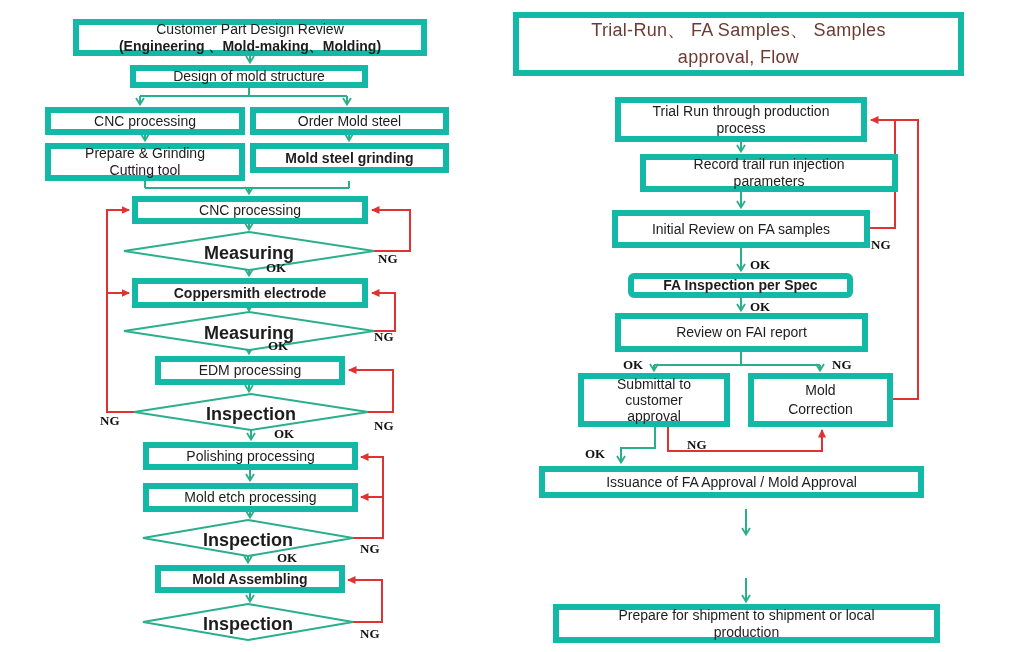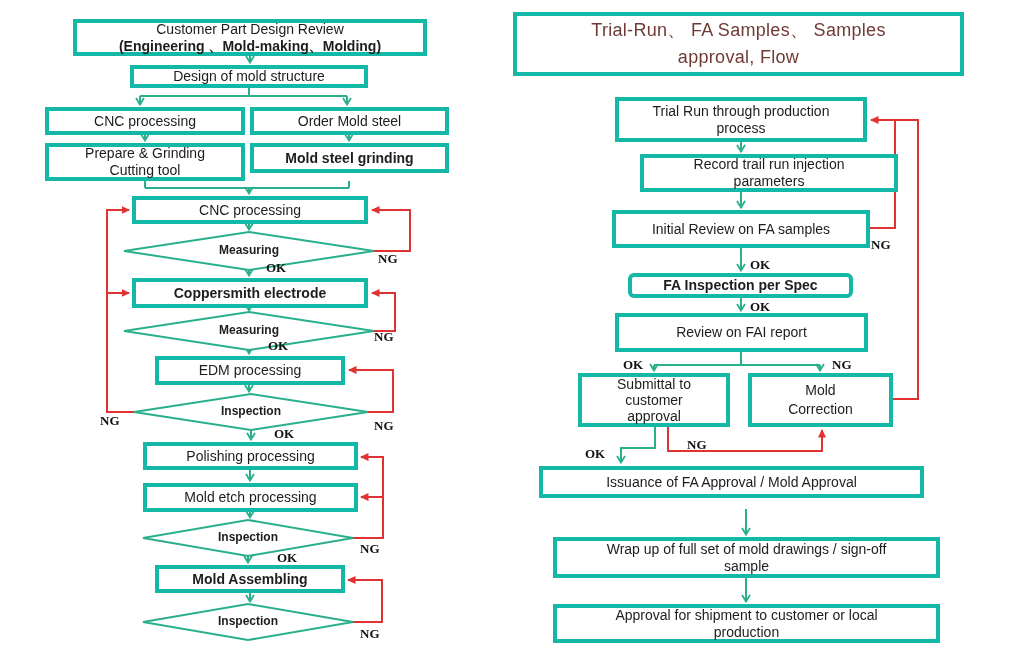--- a/index.html
+++ b/index.html
@@ -3,34 +3,34 @@
 <meta charset="utf-8">
 <style>
   html,body { margin:0; padding:0; background:#ffffff; }
   .canvas {
     position:relative; width:1024px; height:652px; background:#ffffff;
     font-family:"Liberation Sans", sans-serif; overflow:hidden;
   }
   svg.wires { position:absolute; left:0; top:0; }
   .box {
     position:absolute; box-sizing:border-box;
-    border:4px solid #14b8a6; background:#ffffff;
+    border:6px solid #14b8a6; background:#ffffff;
     display:flex; align-items:center; justify-content:center;
     text-align:center; color:#1d1d1d;
     font-size:14px; line-height:17px; white-space:pre-line;
   }
   .bold { font-weight:bold; }
   .two-line { flex-direction:column; }
   .two-line span { display:block; }
   .rtitle {
     color:#6e3a33; font-size:18px; line-height:27px; letter-spacing:0.3px;
   }
   .dlabel {
     position:absolute; width:124px; text-align:center;
-    font-size:12px; font-weight:bold; color:#1d1d1d; white-space:nowrap;
+    font-size:18px; font-weight:bold; color:#1d1d1d; white-space:nowrap;
   }
   .tag {
     position:absolute; font-family:"Liberation Serif", serif;
     font-weight:bold; font-size:13px; color:#111111; white-space:nowrap;
   }
 </style>
 </head>
 <body>
 
 <div class="canvas">
@@ -144,23 +144,21 @@
 parameters</div>
   <div class="box" style="left:612px;top:210px;width:258px;height:38px;">Initial Review on FA samples</div>
   <div class="box bold" style="left:628px;top:273px;width:225px;height:25px;border-radius:6px;">FA Inspection per Spec</div>
   <div class="box" style="left:615px;top:313px;width:253px;height:39px;">Review on FAI report</div>
   <div class="box" style="left:578px;top:373px;width:152px;height:54px;line-height:16px;">Submittal to
 customer
 approval</div>
   <div class="box" style="left:748px;top:373px;width:145px;height:54px;line-height:19px;">Mold
 Correction</div>
   <div class="box" style="left:527px;top:466px;width:385px;height:32px;margin-left:12px;">Issuance of FA Approval / Mold Approval</div>
-  <div class="box" style="left:553px;top:537px;width:387px;height:41px;">Wrap up of full set of mold drawings / sign-off
-sample</div>
-  <div class="box" style="left:553px;top:604px;width:387px;height:39px;">Approval for shipment to customer or local
+  <div class="box" style="left:553px;top:604px;width:387px;height:39px;">Prepare for shipment to shipment or local
 production</div>
 
   <div class="tag" style="left:871px;top:237px;">NG</div>
   <div class="tag" style="left:750px;top:257px;">OK</div>
   <div class="tag" style="left:750px;top:299px;">OK</div>
   <div class="tag" style="left:623px;top:357px;">OK</div>
   <div class="tag" style="left:832px;top:357px;">NG</div>
   <div class="tag" style="left:585px;top:446px;">OK</div>
   <div class="tag" style="left:687px;top:437px;">NG</div>
 

